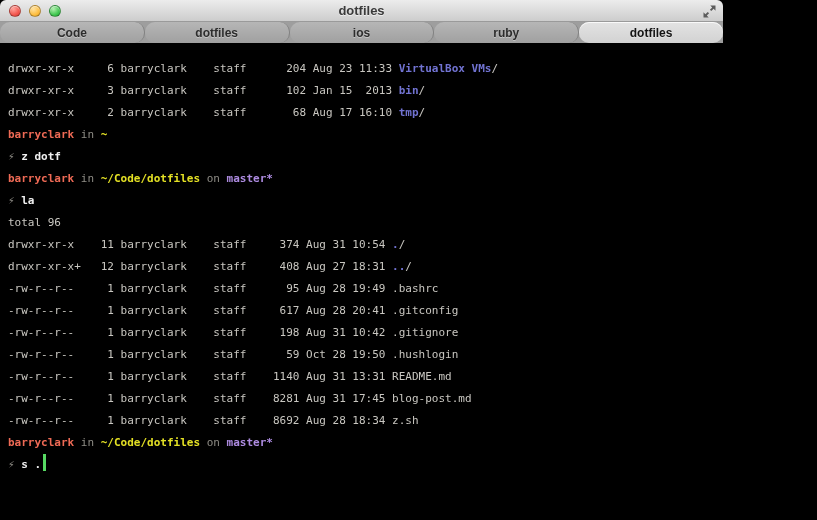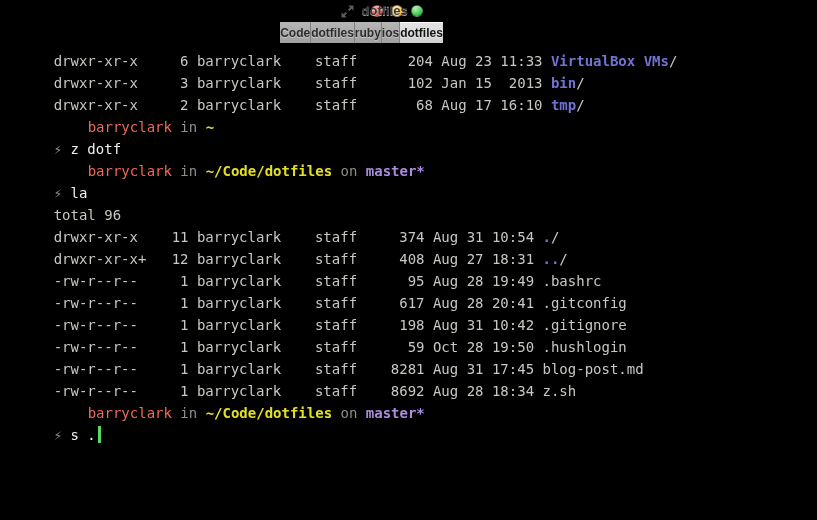--- a/index.html
+++ b/index.html
@@ -1,20 +1,20 @@
 <!DOCTYPE html>
 <html style="--term_bg: #000000; --term_fg: #c9c7c1; --cmd: #efefef; --user: #ee6a55; --dim: #8f8d86; --path: #e3e024; --branch: #ad8be0; --dir: #7173d2; --cursor: #57d963;"><head>
 <meta charset="utf-8">
 <style>
   * { margin:0; padding:0; box-sizing:border-box; }
   html,body { width:817px; height:520px; background:#000; overflow:hidden; }
   body { font-family:"Liberation Sans", sans-serif; }
 
   .window { width:723px; height:520px; border-radius:6px 6px 0 0; overflow:hidden;
-            display:flex; flex-direction:column; background:#000;align-items:center; }
+            display:flex; flex-direction:column; background:#000; }
 
   
   .titlebar { position:relative; height:22px; flex:0 0 22px;
               background:linear-gradient(#ececec,#cdcdcd);
               border-bottom:1px solid #9a9a9a; }
   .traffic { position:absolute; left:9px; top:5px; display:flex; gap:8px; }
   .light { width:12px; height:12px; border-radius:50%; border:1px solid rgba(0,0,0,.3);
            box-shadow:inset 0 1px 1px rgba(255,255,255,.55); }
   .light.close    { background:radial-gradient(circle at 35% 30%, #ffa39b, #f2554d 62%, #d83a31); }
   .light.minimize { background:radial-gradient(circle at 35% 30%, #ffe2a0, #fdbd3e 62%, #e09c1f); }
@@ -23,36 +23,36 @@
                font-size:13px; font-weight:600; color:#3a3a3a;
                text-shadow:0 1px 0 rgba(255,255,255,.6); }
   .fullscreen { position:absolute; right:6px; top:3px; width:16px; height:16px;
                 display:flex; align-items:center; justify-content:center; }
 
   
   .tabbar { height:22px; flex:0 0 22px; display:flex;
             background:#9e9e9e; border-bottom:1px solid #000; }
   .tab { flex:1 1 0; display:flex; align-items:center; justify-content:center;
          background:linear-gradient(#b6b6b6,#a0a0a0);
-         border-right:1px solid #828282; cursor:default; }
+         border-right:1px solid #828282; cursor:default;border-radius:10px; }
   .tab:last-child { border-right:none; }
   .tab span { font-size:12px; font-weight:bold; color:#2d2d2d;
               text-shadow:0 1px 0 rgba(255,255,255,.35); }
   .tab.active { background:linear-gradient(#e3e3e3,#d2d2d2);
                 box-shadow:inset 0 1px 0 rgba(255,255,255,.8); }
   .tab.active span { color:#141414; }
 
   
-  .terminal { flex:1 1 auto; background:var(--term_bg); padding:6px 0 0 8px;
+  .terminal { flex:1 1 auto; background:var(--term_bg); padding:14px 0 0 8px;
               font-family:"DejaVu Sans Mono","DejaVu Sans",monospace;
-              font-size:14px; line-height:22px; }
+              font-size:11px; line-height:22px; }
   .term-line { white-space:pre; height:22px; }
   .c-fg     { color:var(--term_fg); }
-  .c-cmd    { color:var(--cmd); font-weight:normal; }
-  .c-user   { color:var(--user); font-weight:normal;margin-left:34px; }
+  .c-cmd    { color:var(--cmd); font-weight:bold; }
+  .c-user   { color:var(--user); font-weight:bold; }
   .c-dim    { color:var(--dim); }
   .c-path   { color:var(--path); font-weight:bold; }
   .c-branch { color:var(--branch); font-weight:bold; }
   .c-dir    { color:var(--dir); font-weight:bold; }
   .cursor   { display:inline-block; width:3px; height:17px; margin-left:2px;
               background:var(--cursor); vertical-align:-3px; }
 </style>
 </head>
 <body>
 
@@ -74,24 +74,24 @@
   </div>
 
   <div class="tabbar">
       <div class="tab">
         <span>Code</span>
       </div>
       <div class="tab">
         <span>dotfiles</span>
       </div>
       <div class="tab">
-        <span>ruby</span>
+        <span>ios</span>
       </div>
       <div class="tab">
-        <span>ios</span>
+        <span>ruby</span>
       </div>
       <div class="tab active">
         <span>dotfiles</span>
       </div>
     </div>
 
   <div class="terminal">
       <div class="term-line"><span class="c-fg">drwxr-xr-x     6 barryclark    staff      204 Aug 23 11:33 </span><span class="c-dir">VirtualBox VMs</span><span class="c-fg">/</span></div>
       <div class="term-line"><span class="c-fg">drwxr-xr-x     3 barryclark    staff      102 Jan 15  2013 </span><span class="c-dir">bin</span><span class="c-fg">/</span></div>
       <div class="term-line"><span class="c-fg">drwxr-xr-x     2 barryclark    staff       68 Aug 17 16:10 </span><span class="c-dir">tmp</span><span class="c-fg">/</span></div>
@@ -99,19 +99,20 @@
       <div class="term-line"><span class="c-dim">⚡ </span><span class="c-cmd">z dotf</span></div>
       <div class="term-line"><span class="c-user">barryclark</span><span class="c-dim"> in </span><span class="c-path">~/Code/dotfiles</span><span class="c-dim"> on </span><span class="c-branch">master*</span></div>
       <div class="term-line"><span class="c-dim">⚡ </span><span class="c-cmd">la</span></div>
       <div class="term-line"><span class="c-fg">total 96</span></div>
       <div class="term-line"><span class="c-fg">drwxr-xr-x    11 barryclark    staff     374 Aug 31 10:54 </span><span class="c-dir">.</span><span class="c-fg">/</span></div>
       <div class="term-line"><span class="c-fg">drwxr-xr-x+   12 barryclark    staff     408 Aug 27 18:31 </span><span class="c-dir">..</span><span class="c-fg">/</span></div>
       <div class="term-line"><span class="c-fg">-rw-r--r--     1 barryclark    staff      95 Aug 28 19:49 .bashrc</span></div>
       <div class="term-line"><span class="c-fg">-rw-r--r--     1 barryclark    staff     617 Aug 28 20:41 .gitconfig</span></div>
       <div class="term-line"><span class="c-fg">-rw-r--r--     1 barryclark    staff     198 Aug 31 10:42 .gitignore</span></div>
       <div class="term-line"><span class="c-fg">-rw-r--r--     1 barryclark    staff      59 Oct 28 19:50 .hushlogin</span></div>
+      <div class="term-line"><span class="c-fg">-rw-r--r--     1 barryclark    staff    1140 Aug 31 13:31 README.md</span></div>
       <div class="term-line"><span class="c-fg">-rw-r--r--     1 barryclark    staff    8281 Aug 31 17:45 blog-post.md</span></div>
       <div class="term-line"><span class="c-fg">-rw-r--r--     1 barryclark    staff    8692 Aug 28 18:34 z.sh</span></div>
       <div class="term-line"><span class="c-user">barryclark</span><span class="c-dim"> in </span><span class="c-path">~/Code/dotfiles</span><span class="c-dim"> on </span><span class="c-branch">master*</span></div>
       <div class="term-line"><span class="c-dim">⚡ </span><span class="c-cmd">s .</span><span class="cursor"></span></div>
     </div>
 
 </div>
 
 </body></html>

